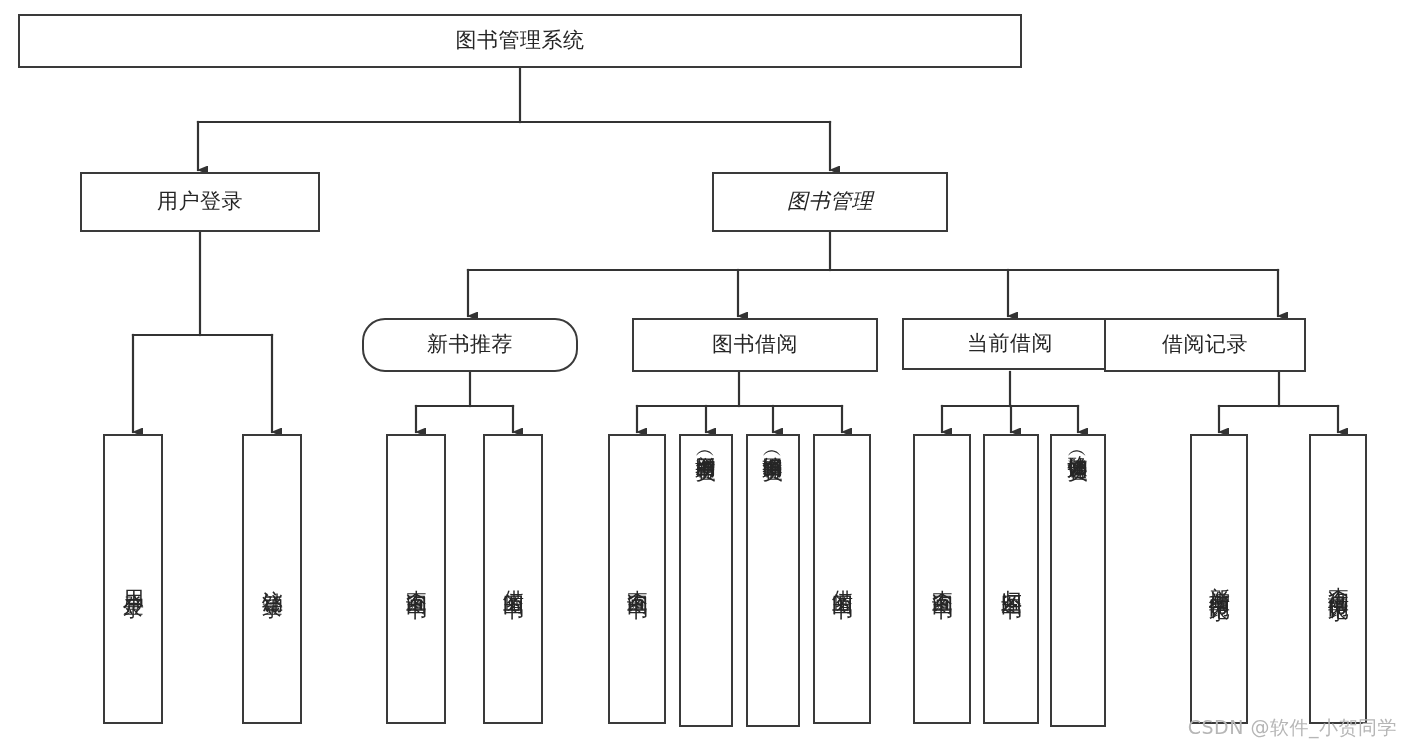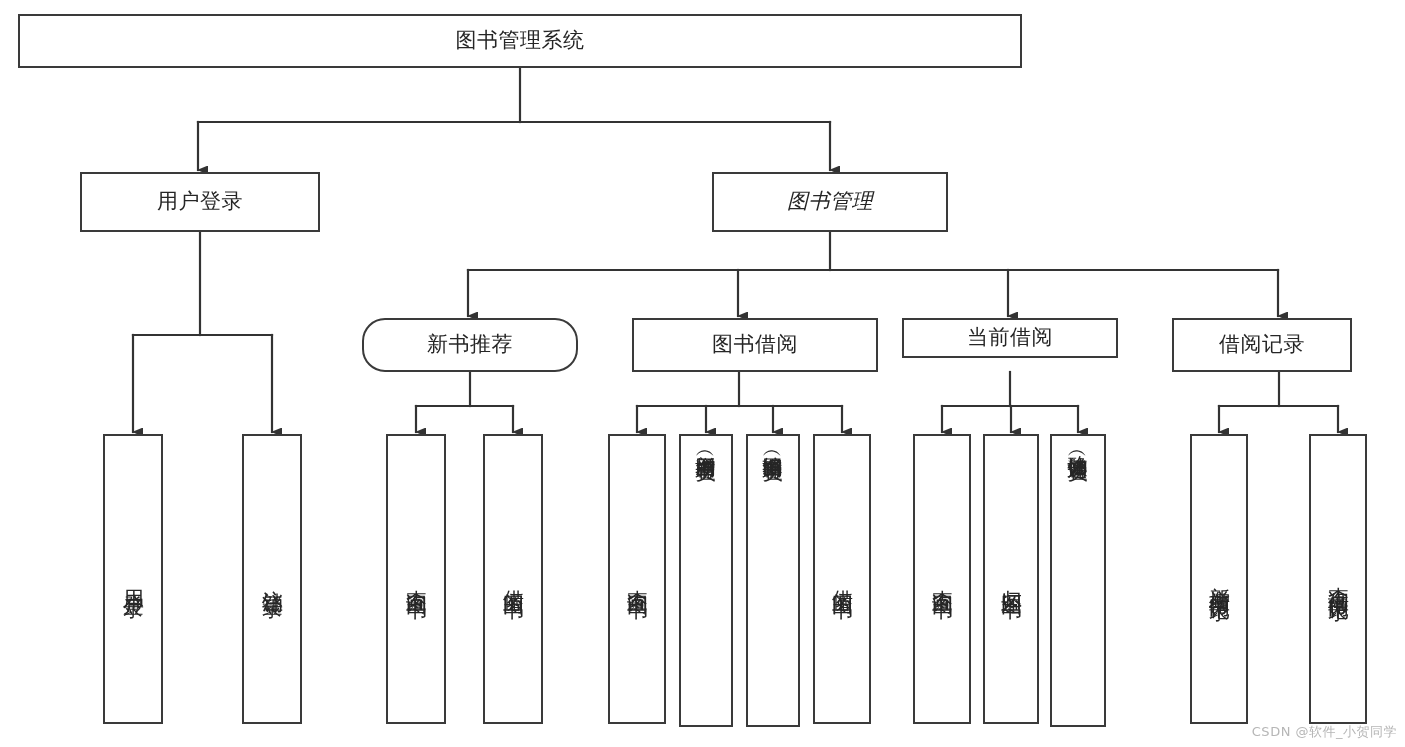--- a/index.html
+++ b/index.html
@@ -68,21 +68,21 @@
     padding-bottom: 4px;
   }
   .node-label-v.tight {
     letter-spacing: 1px;
     font-size: 20px;
   }
   #watermark {
     position: absolute;
     right: 8px;
     bottom: 6px;
-    font-size: 13px;
+    font-size: 19px;
     color: #b6b6b6;
     letter-spacing: 0.5px;
     white-space: nowrap;
     user-select: none;
   }
 </style>
 </head>
 <body>
 
 <div id="diagram-root">
@@ -139,24 +139,24 @@
       </div>
       <div class="node-box horizontal" style="left: 712px; top: 172px; width: 236px; height: 60px; border-color: rgb(58, 58, 58); background: rgb(255, 255, 255); font-style: italic;">
         <span class="node-label-h" style="color: rgb(38, 38, 38);">图书管理</span>
       </div>
       <div class="node-box horizontal" style="left: 362px; top: 318px; width: 216px; height: 54px; border-color: rgb(58, 58, 58); background: rgb(255, 255, 255); border-radius: 23px;">
         <span class="node-label-h" style="color: rgb(38, 38, 38);">新书推荐</span>
       </div>
       <div class="node-box horizontal" style="left: 632px; top: 318px; width: 246px; height: 54px; border-color: rgb(58, 58, 58); background: rgb(255, 255, 255);">
         <span class="node-label-h" style="color: rgb(38, 38, 38);">图书借阅</span>
       </div>
-      <div class="node-box horizontal" style="left: 902px; top: 318px; width: 216px; height: 40px; border-color: rgb(58, 58, 58); background: rgb(255, 255, 255);">
+      <div class="node-box horizontal" style="left: 902px; top: 318px; width: 216px; height: 52px; border-color: rgb(58, 58, 58); background: rgb(255, 255, 255);">
         <span class="node-label-h" style="color: rgb(38, 38, 38);">当前借阅</span>
       </div>
-      <div class="node-box horizontal" style="left: 1172px; top: 318px; width: 180px; height: 54px; border-color: rgb(58, 58, 58); background: rgb(255, 255, 255);">
+      <div class="node-box horizontal" style="left: 1104px; top: 318px; width: 202px; height: 54px; border-color: rgb(58, 58, 58); background: rgb(255, 255, 255);">
         <span class="node-label-h" style="color: rgb(38, 38, 38);">借阅记录</span>
       </div>
       <div class="node-box vertical center-align" style="left: 103px; top: 434px; width: 60px; height: 290px; border-color: rgb(58, 58, 58); background: rgb(255, 255, 255);">
         <span class="node-label-v" style="color: rgb(38, 38, 38);">用户登录</span>
       </div>
       <div class="node-box vertical center-align" style="left: 242px; top: 434px; width: 60px; height: 290px; border-color: rgb(58, 58, 58); background: rgb(255, 255, 255);">
         <span class="node-label-v" style="color: rgb(38, 38, 38);">注销登录</span>
       </div>
       <div class="node-box vertical center-align" style="left: 386px; top: 434px; width: 60px; height: 290px; border-color: rgb(58, 58, 58); background: rgb(255, 255, 255);">
         <span class="node-label-v" style="color: rgb(38, 38, 38);">查询图书</span>

